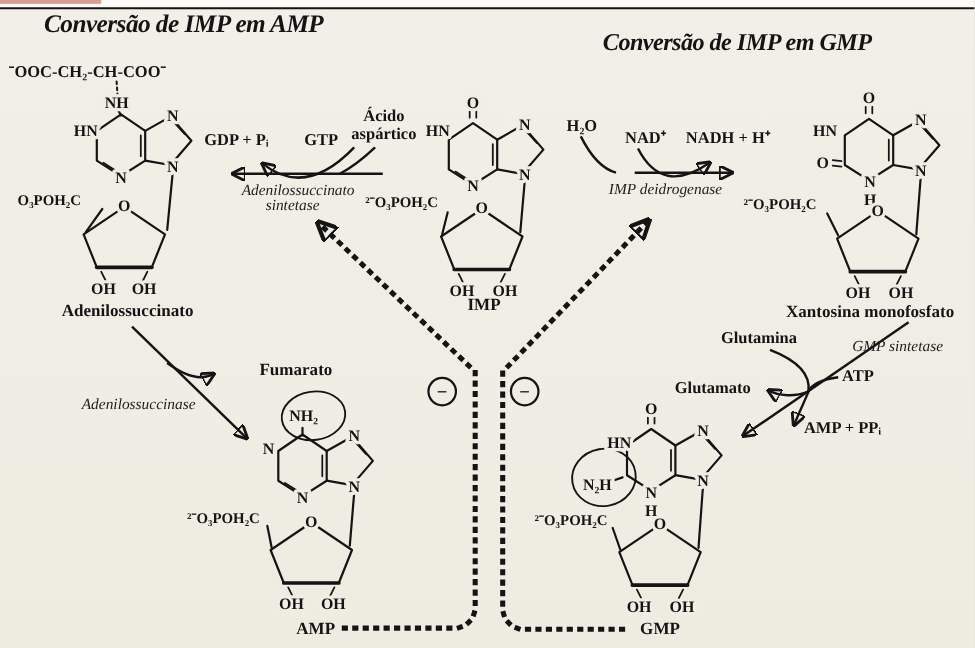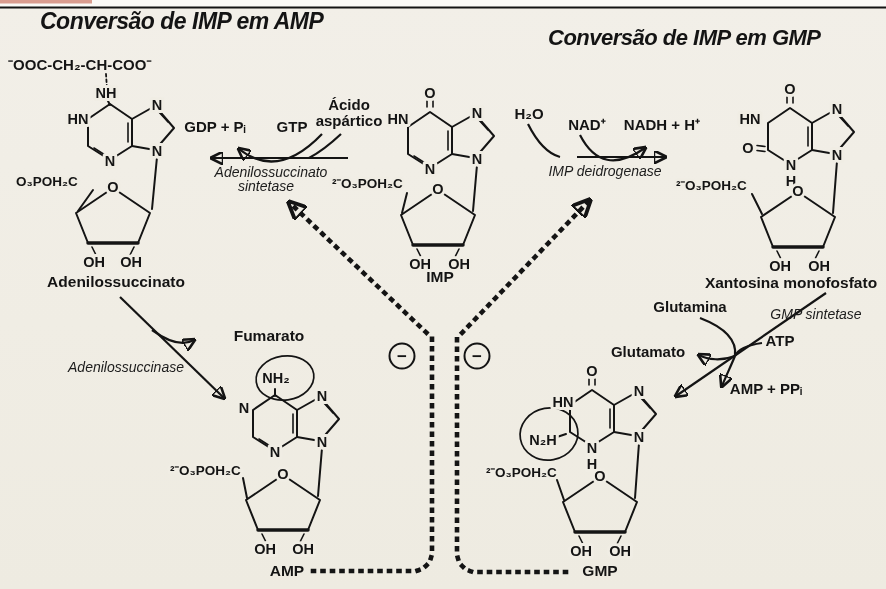--- a/index.html
+++ b/index.html
@@ -1,19 +1,19 @@
 <!DOCTYPE html>
 <html><head>
 <meta charset="utf-8">
 <style>
   html,body{margin:0;padding:0;background:#e8e6df;}
   .stage{
     position:relative;width:886px;height:589px;overflow:hidden;
     background:linear-gradient(180deg,#f2efe8 0%,#f0ede4 55%,#eeebe1 100%);
-    font-family:Liberation Sans, sans-serif;
+    font-family:Liberation Serif, serif;
   }
   svg{position:absolute;left:0;top:0;}
   svg path,svg line,svg circle,svg ellipse{stroke:#141414;fill:none;stroke-width:2;stroke-linecap:round;stroke-linejoin:round;}
   .thick{stroke-width:3.4;}
   .thin{stroke-width:1.6;}
   .arrow{stroke-width:2.2;stroke-linecap:butt;}
   .dotted{stroke-width:4.6;stroke-dasharray:1 8.5;stroke-linecap:square;}
   .dash{stroke-dasharray:2.5 3;stroke-width:1.8;}
   .ann{stroke-width:1.7;}
   text{fill:#141414;stroke:none;}

